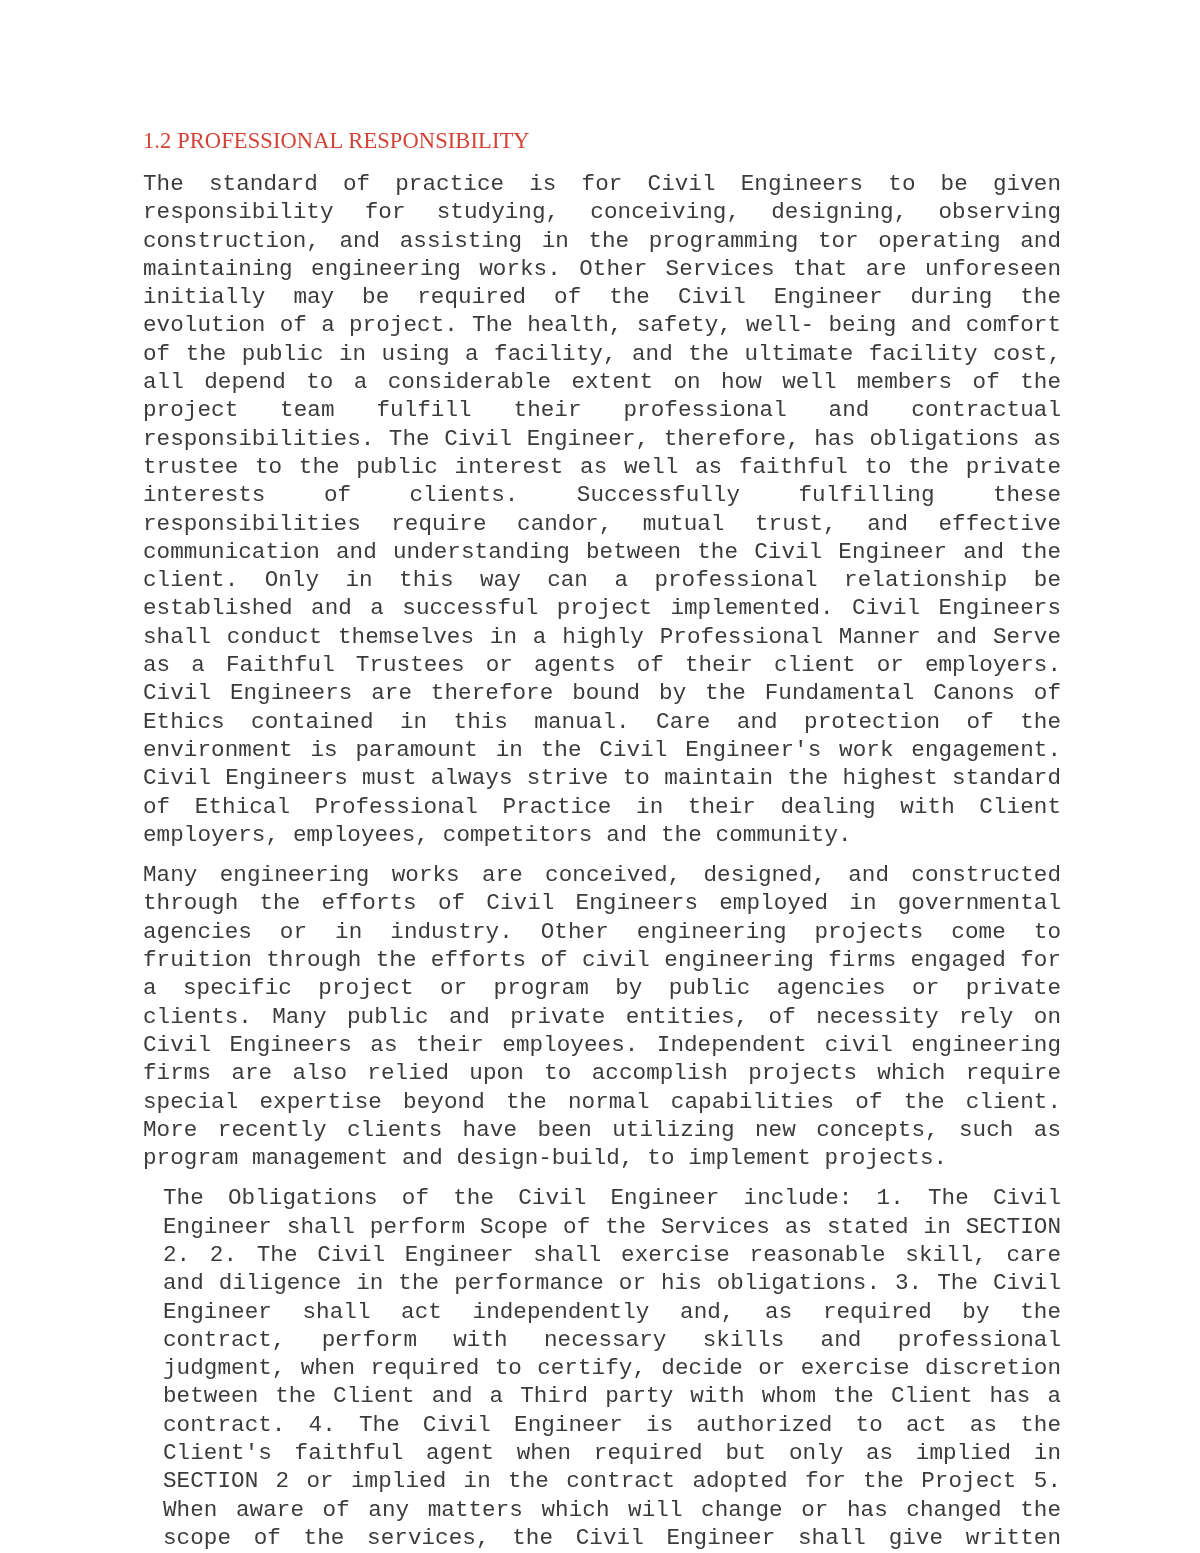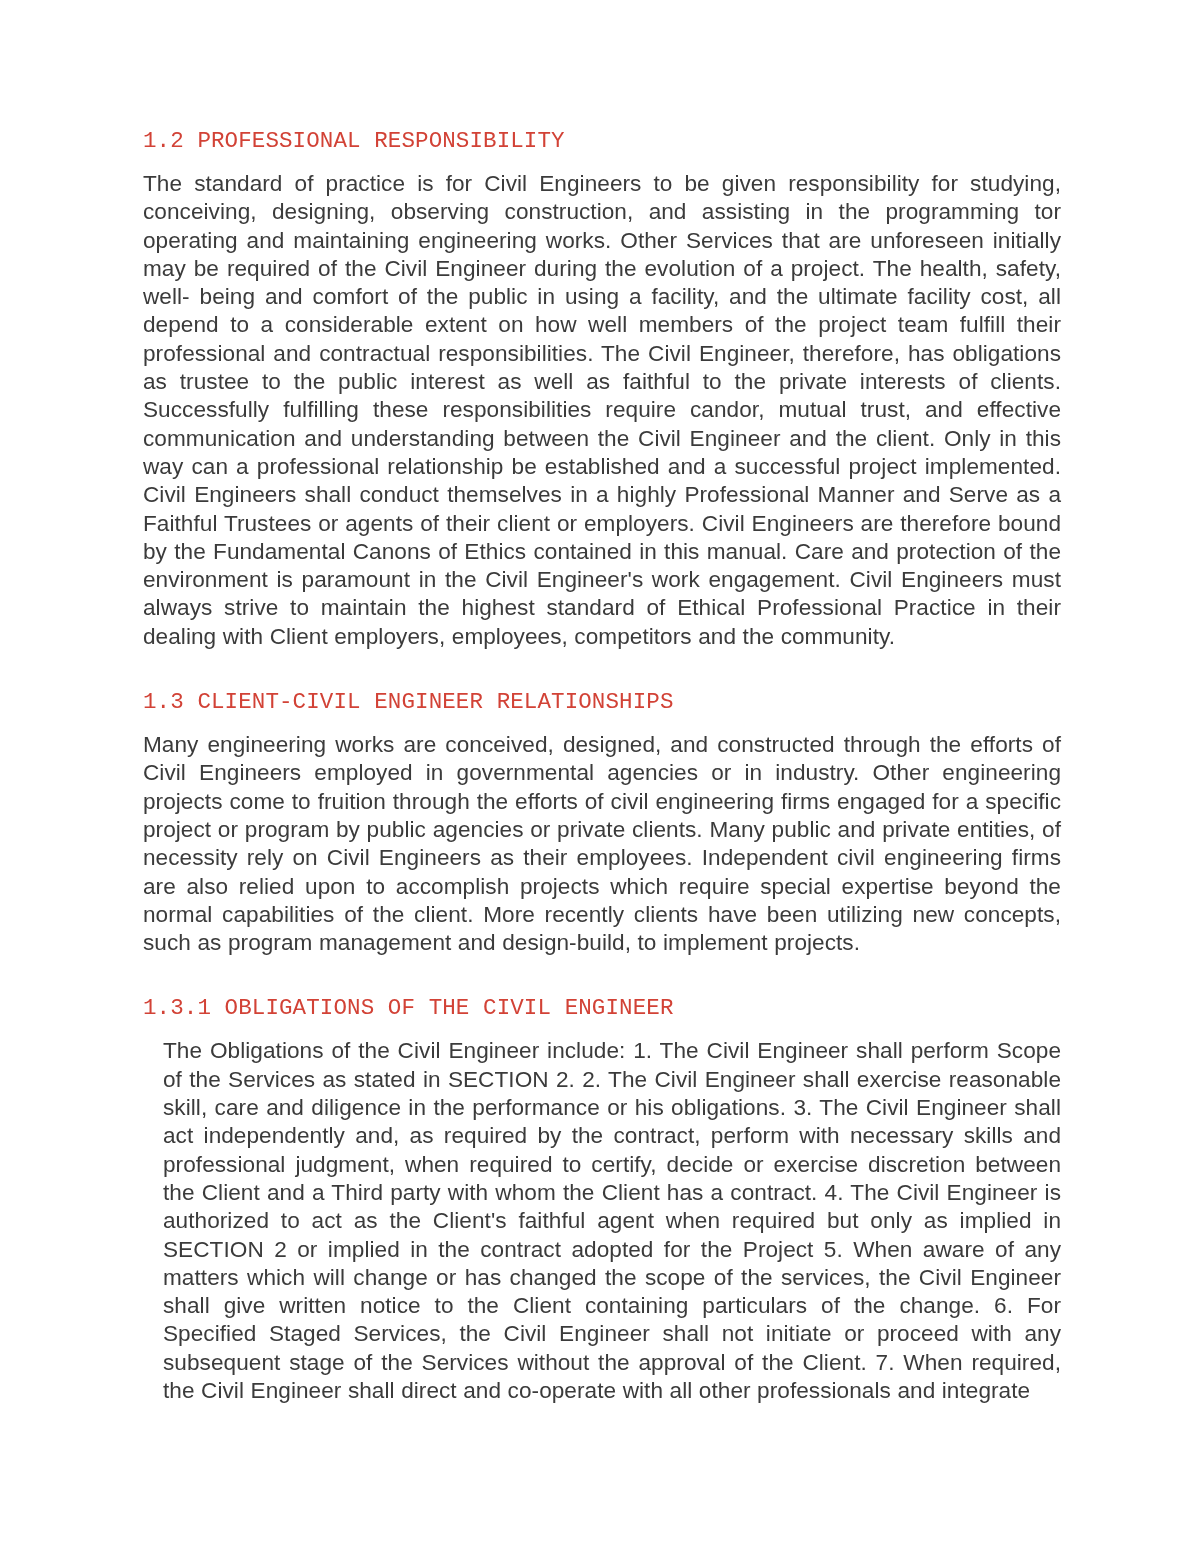--- a/index.html
+++ b/index.html
@@ -20,34 +20,34 @@
     box-sizing: border-box;
     overflow: hidden;
   }
   .content {
     position: absolute;
     left: 143px;
     top: 126px;
     width: 918px;
   }
   h2.section-heading {
-    font-family: Liberation Mono, monospace;
+    font-family: Liberation Serif, serif;
     font-size: 22.5px;
     font-weight: 400;
     line-height: 30px;
     color: #d24236;
     margin: 0 0 14px 0;
     letter-spacing: 0.1px;
     white-space: nowrap;
   }
   h2.section-heading.spaced {
     margin-top: 36px;
   }
   p.body-text {
-    font-family: Liberation Sans, sans-serif;
+    font-family: Liberation Mono, monospace;
     font-size: 22.6px;
     line-height: 28.3px;
     color: #3b3b3b;
     margin: 0 0 12px 0;
     text-align: justify;
     text-justify: inter-word;
     letter-spacing: 0.05px;
     word-spacing: 0.2px;
   }
   p.body-text:last-child {
@@ -58,22 +58,20 @@
 </head>
 <body>
 
 <div class="page">
   <div class="content">
 
     <h2 class="section-heading">1.2 PROFESSIONAL RESPONSIBILITY</h2>
 
     <p class="body-text">The standard of practice is for Civil Engineers to be given responsibility for studying, conceiving, designing, observing construction, and assisting in the programming tor operating and maintaining engineering works. Other Services that are unforeseen initially may be required of the Civil Engineer during the evolution of a project. The health, safety, well- being and comfort of the public in using a facility, and the ultimate facility cost, all depend to a considerable extent on how well members of the project team fulfill their professional and contractual responsibilities. The Civil Engineer, therefore, has obligations as trustee to the public interest as well as faithful to the private interests of clients. Successfully fulfilling these responsibilities require candor, mutual trust, and effective communication and understanding between the Civil Engineer and the client. Only in this way can a professional relationship be established and a successful project implemented. Civil Engineers shall conduct themselves in a highly Professional Manner and Serve as a Faithful Trustees or agents of their client or employers. Civil Engineers are therefore bound by the Fundamental Canons of Ethics contained in this manual. Care and protection of the environment is paramount in the Civil Engineer's work engagement. Civil Engineers must always strive to maintain the highest standard of Ethical Professional Practice in their dealing with Client employers, employees, competitors and the community.</p>
 
-    <h2 class="section-heading spaced">1.3 CLIENT-CIVIL ENGINEER RELATIONSHIPS</h2>
 
     <p class="body-text">Many engineering works are conceived, designed, and constructed through the efforts of Civil Engineers employed in governmental agencies or in industry. Other engineering projects come to fruition through the efforts of civil engineering firms engaged for a specific project or program by public agencies or private clients. Many public and private entities, of necessity rely on Civil Engineers as their employees. Independent civil engineering firms are also relied upon to accomplish projects which require special expertise beyond the normal capabilities of the client. More recently clients have been utilizing new concepts, such as program management and design-build, to implement projects.</p>
 
-    <h2 class="section-heading spaced">1.3.1 OBLIGATIONS OF THE CIVIL ENGINEER</h2>
 
     <p class="body-text">The Obligations of the Civil Engineer include: 1. The Civil Engineer shall perform Scope of the Services as stated in SECTION 2. 2. The Civil Engineer shall exercise reasonable skill, care and diligence in the performance or his obligations. 3. The Civil Engineer shall act independently and, as required by the contract, perform with necessary skills and professional judgment, when required to certify, decide or exercise discretion between the Client and a Third party with whom the Client has a contract. 4. The Civil Engineer is authorized to act as the Client's faithful agent when required but only as implied in SECTION 2 or implied in the contract adopted for the Project 5. When aware of any matters which will change or has changed the scope of the services, the Civil Engineer shall give written notice to the Client containing particulars of the change. 6. For Specified Staged Services, the Civil Engineer shall not initiate or proceed with any subsequent stage of the Services without the approval of the Client. 7. When required, the Civil Engineer shall direct and co-operate with all other professionals and integrate</p>
 
   </div>
 </div>
 
 </body></html>

